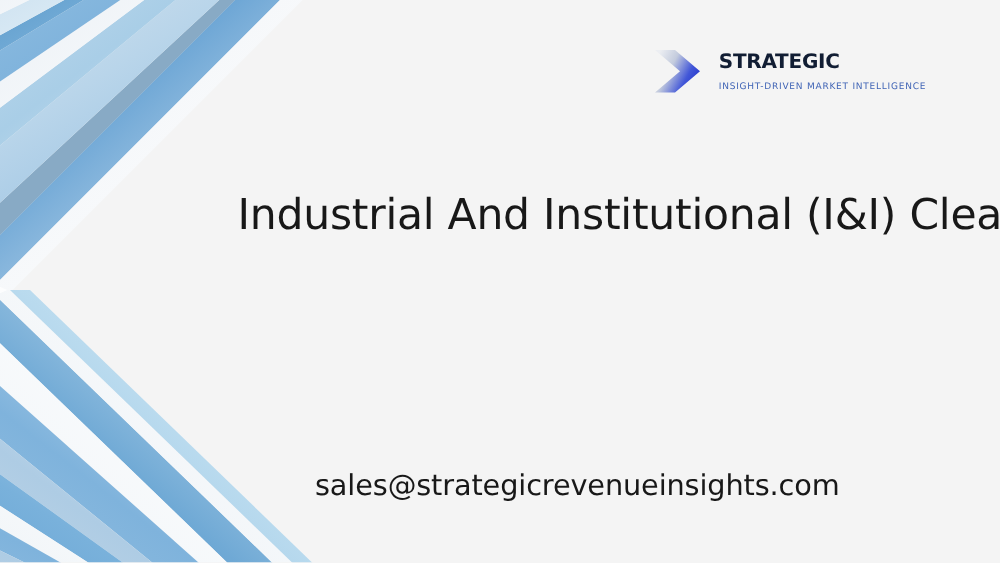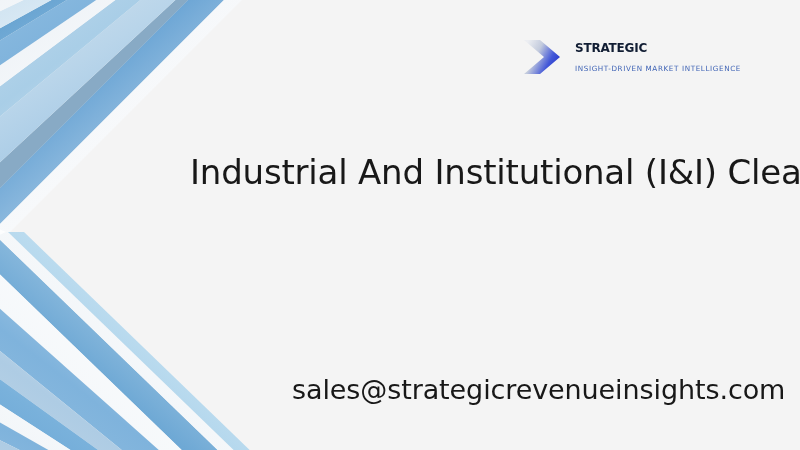--- a/index.html
+++ b/index.html
@@ -62,21 +62,21 @@
     height: 46px;
   }
   #logo-text {
     display: flex;
     flex-direction: column;
     justify-content: center;
   }
   .logo-word {
     font-family: "DejaVu Sans", sans-serif;
     font-weight: bold;
-    font-size: 12px;
+    font-size: 16px;
     line-height: 17.5px;
     letter-spacing: -0.2px;
     color: #111d33;
     white-space: nowrap;
   }
   #logo-tagline {
     font-family: "DejaVu Sans", sans-serif;
     font-size: 7.2px;
     line-height: 11px;
     letter-spacing: 0.62px;
@@ -98,26 +98,25 @@
     white-space: nowrap;
     letter-spacing: -0.2px;
   }
 
   
   #contact-email {
     position: absolute;
     left: 252px;
     top: 373px;
     font-family: "DejaVu Sans", sans-serif;
-    font-size: 27px;
+    font-size: 23px;
     line-height: 33px;
     color: #181818;
     white-space: nowrap;
     letter-spacing: -0.1px;
-    margin-left: 40px;
   }
 </style>
 </head>
 <body>
 
 <div id="slide">
 
   <div id="chevron-art">
     <svg viewBox="0 0 300 450" preserveAspectRatio="none" aria-hidden="true">
       <defs>

